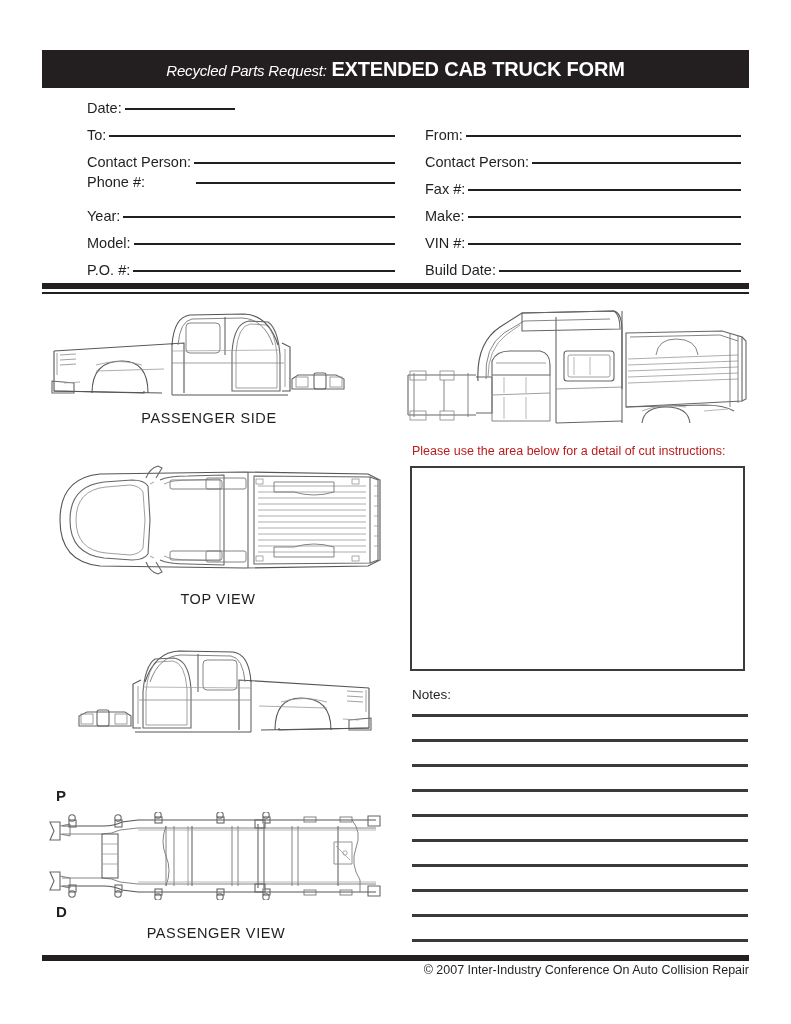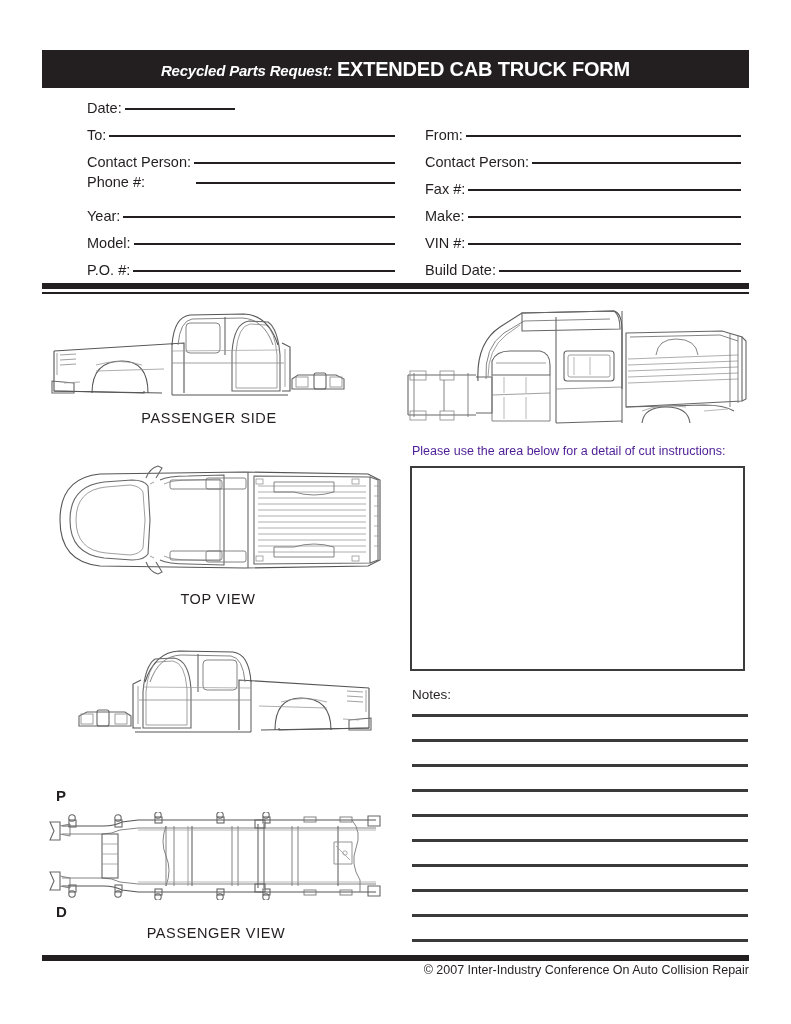--- a/index.html
+++ b/index.html
@@ -37,21 +37,21 @@
     justify-content: center;
     box-sizing: border-box;
   }
   .header-text {
     white-space: nowrap;
     color: #ffffff;
     letter-spacing: 0.2px;
   }
   .header-pre {
     font-style: italic;
-    font-weight: bold;
+    font-weight: normal;
     font-size: 15px;
     letter-spacing: -0.2px;
   }
   .header-main {
     font-weight: bold;
     font-size: 20px;
     letter-spacing: -0.2px;
   }
 
   
@@ -119,21 +119,21 @@
     font-weight: bold;
     color: #231f20;
   }
 
   
   .cut-label {
     position: absolute;
     left: 412px;
     top: 444px;
     font-size: 12.5px;
-    color: #4c1d95;
+    color: #b91c1c;
     white-space: nowrap;
   }
   .cut-box {
     position: absolute;
     left: 410px;
     top: 466px;
     width: 335px;
     height: 205px;
     border: 2px solid #3c3c3c;
     background: #fff;

